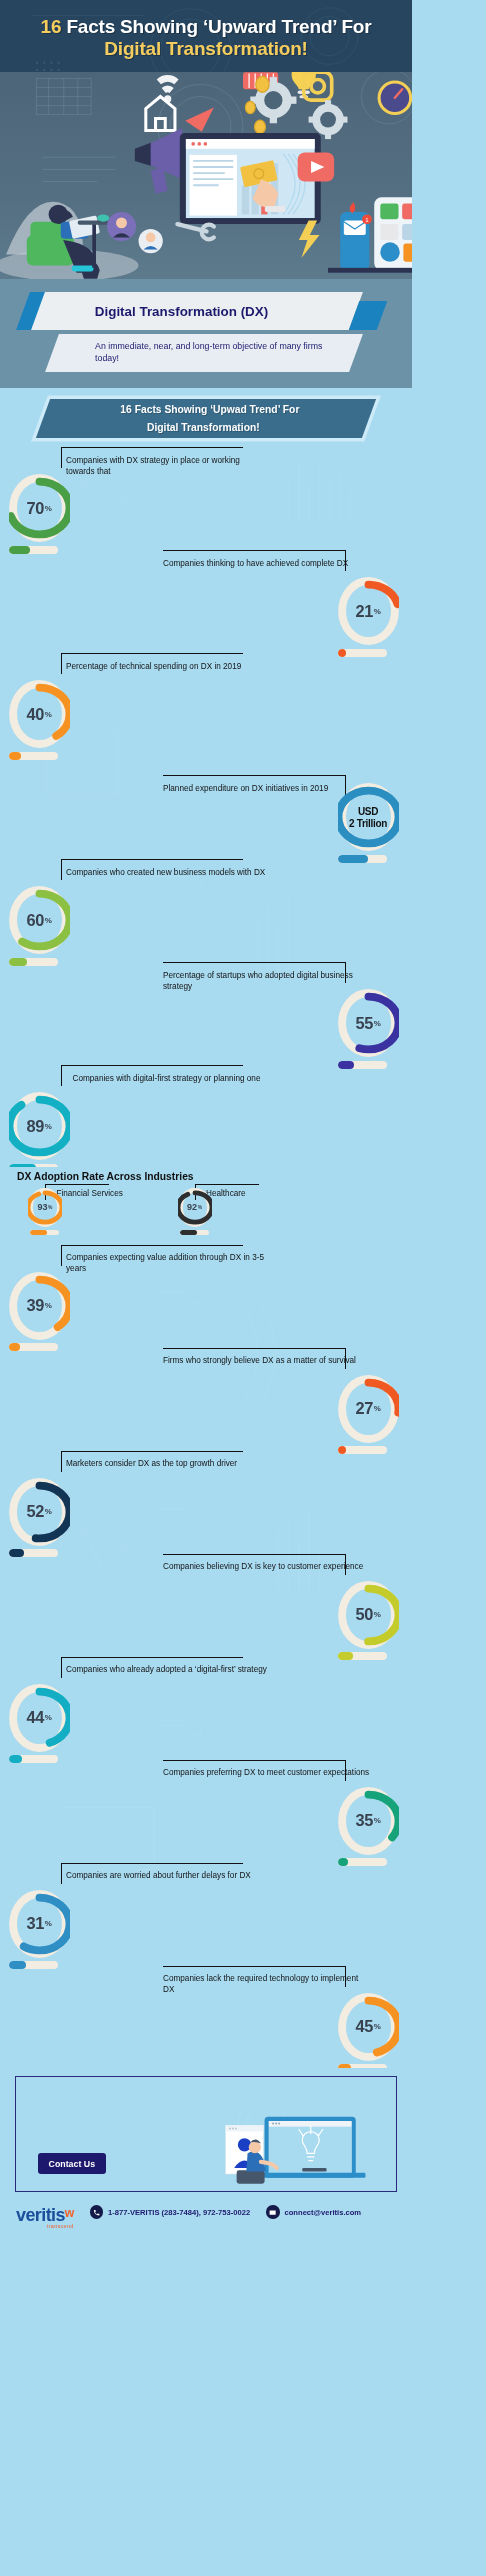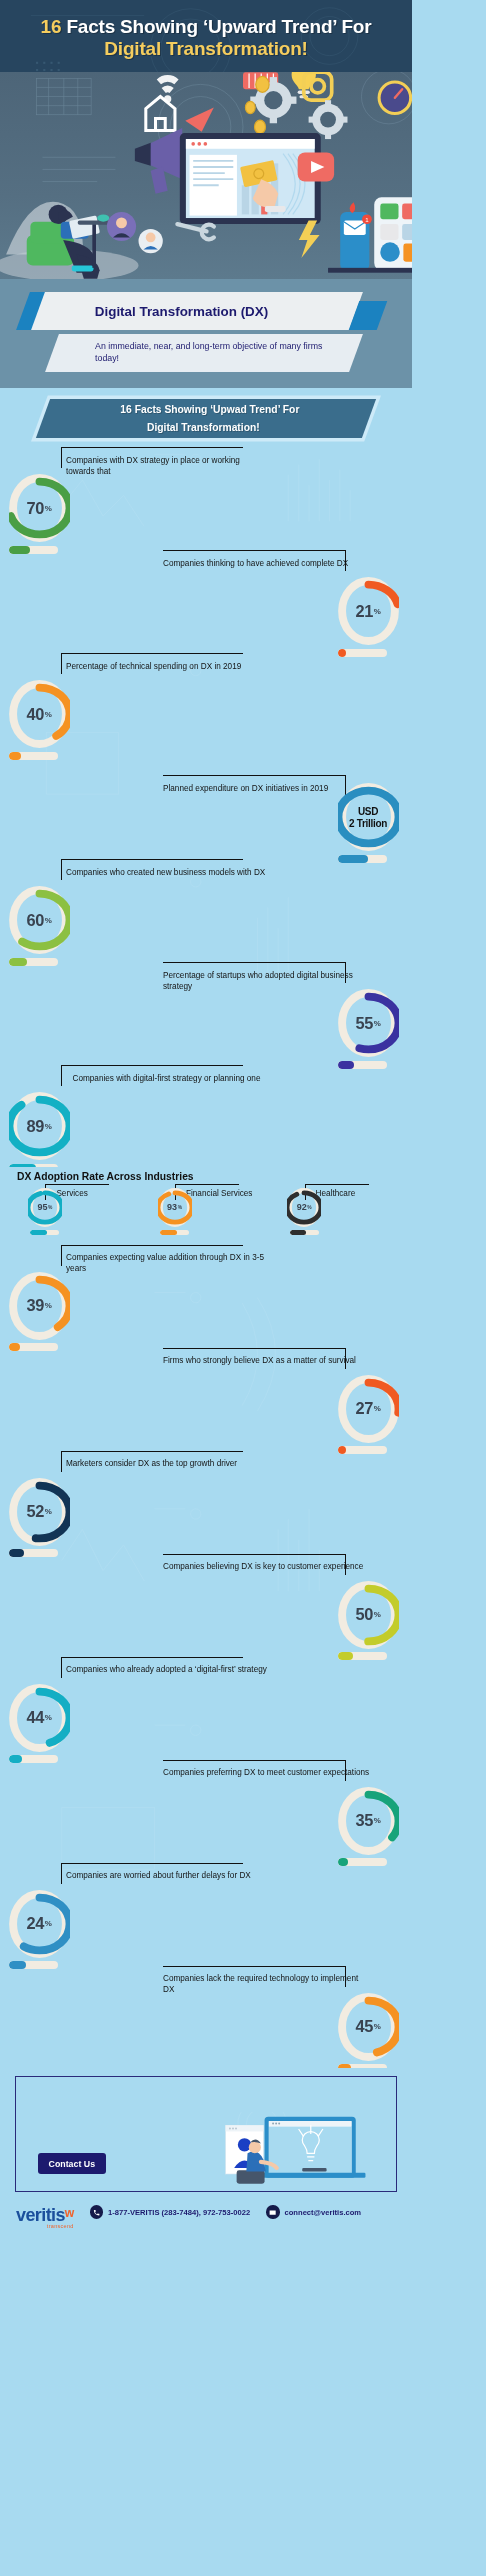--- a/index.html
+++ b/index.html
@@ -597,38 +597,20 @@
         </div>
       </div>
     </section>
 
   <section class="industries">
     <h2 class="ind-title">DX Adoption Rate Across Industries</h2>
     <div class="ind-row" id="ind-row">
         <div class="ind-item">
           <span class="ind-rule"></span>
           <span class="ind-stem"></span>
-          <div class="ind-label">Services</div>
-          <div class="ind-ring">
-            <svg viewBox="0 0 56 64">
-              <ellipse cx="28" cy="32" rx="24" ry="28" fill="none" stroke="#f2ece1" stroke-width="8"></ellipse>
-              <ellipse cx="28" cy="32" rx="24" ry="28" fill="none" stroke="#13aec4" stroke-width="8" stroke-linecap="round" stroke-dasharray="155.42433997795607 8.180228419892444" transform="rotate(-90 28 32)"></ellipse>
-            </svg>
-            <div class="val">
-              <span>95</span>
-              <span class="pct">%</span>
-            </div>
-          </div>
-          <div class="ind-pill">
-            <i style="width:58.9%;background:#13aec4"></i>
-          </div>
-        </div>
-        <div class="ind-item">
-          <span class="ind-rule"></span>
-          <span class="ind-stem"></span>
           <div class="ind-label">Financial Services</div>
           <div class="ind-ring">
             <svg viewBox="0 0 56 64">
               <ellipse cx="28" cy="32" rx="24" ry="28" fill="none" stroke="#f2ece1" stroke-width="8"></ellipse>
               <ellipse cx="28" cy="32" rx="24" ry="28" fill="none" stroke="#f59222" stroke-width="8" stroke-linecap="round" stroke-dasharray="152.15224860999913 11.452319787849376" transform="rotate(-90 28 32)"></ellipse>
             </svg>
             <div class="val">
               <span>93</span>
               <span class="pct">%</span>
             </div>
@@ -808,21 +790,21 @@
           <span class="stem" style="left:-4.9px;height:20.7px"></span>
           <span class="txt">Companies are worried about further delays for DX</span>
         </div>
         <div class="ring-box left" style="top: 28px;">
           <div class="ring">
             <svg viewBox="0 0 100 112">
               <ellipse cx="50" cy="56" rx="43.5" ry="49.5" fill="none" stroke="#f2ece1" stroke-width="13"></ellipse>
               <ellipse cx="50" cy="56" rx="43.5" ry="49.5" fill="none" stroke="#2f8fc4" stroke-width="13" stroke-linecap="round" stroke-dasharray="172.5586103966978 119.9136106146544" transform="rotate(-90 50 56)"></ellipse>
             </svg>
             <div class="val">
-              <span>24</span>
+              <span>31</span>
               <span class="pct">%</span>
             </div>
           </div>
           <div class="pill">
             <i style="width:36.58%;background:#2f8fc4"></i>
           </div>
         </div>
       </div>
       <div class="stat" style="height: 103px;">
         <div class="callout" style="top: 7.3px; left: 163px; width: 207px;">

